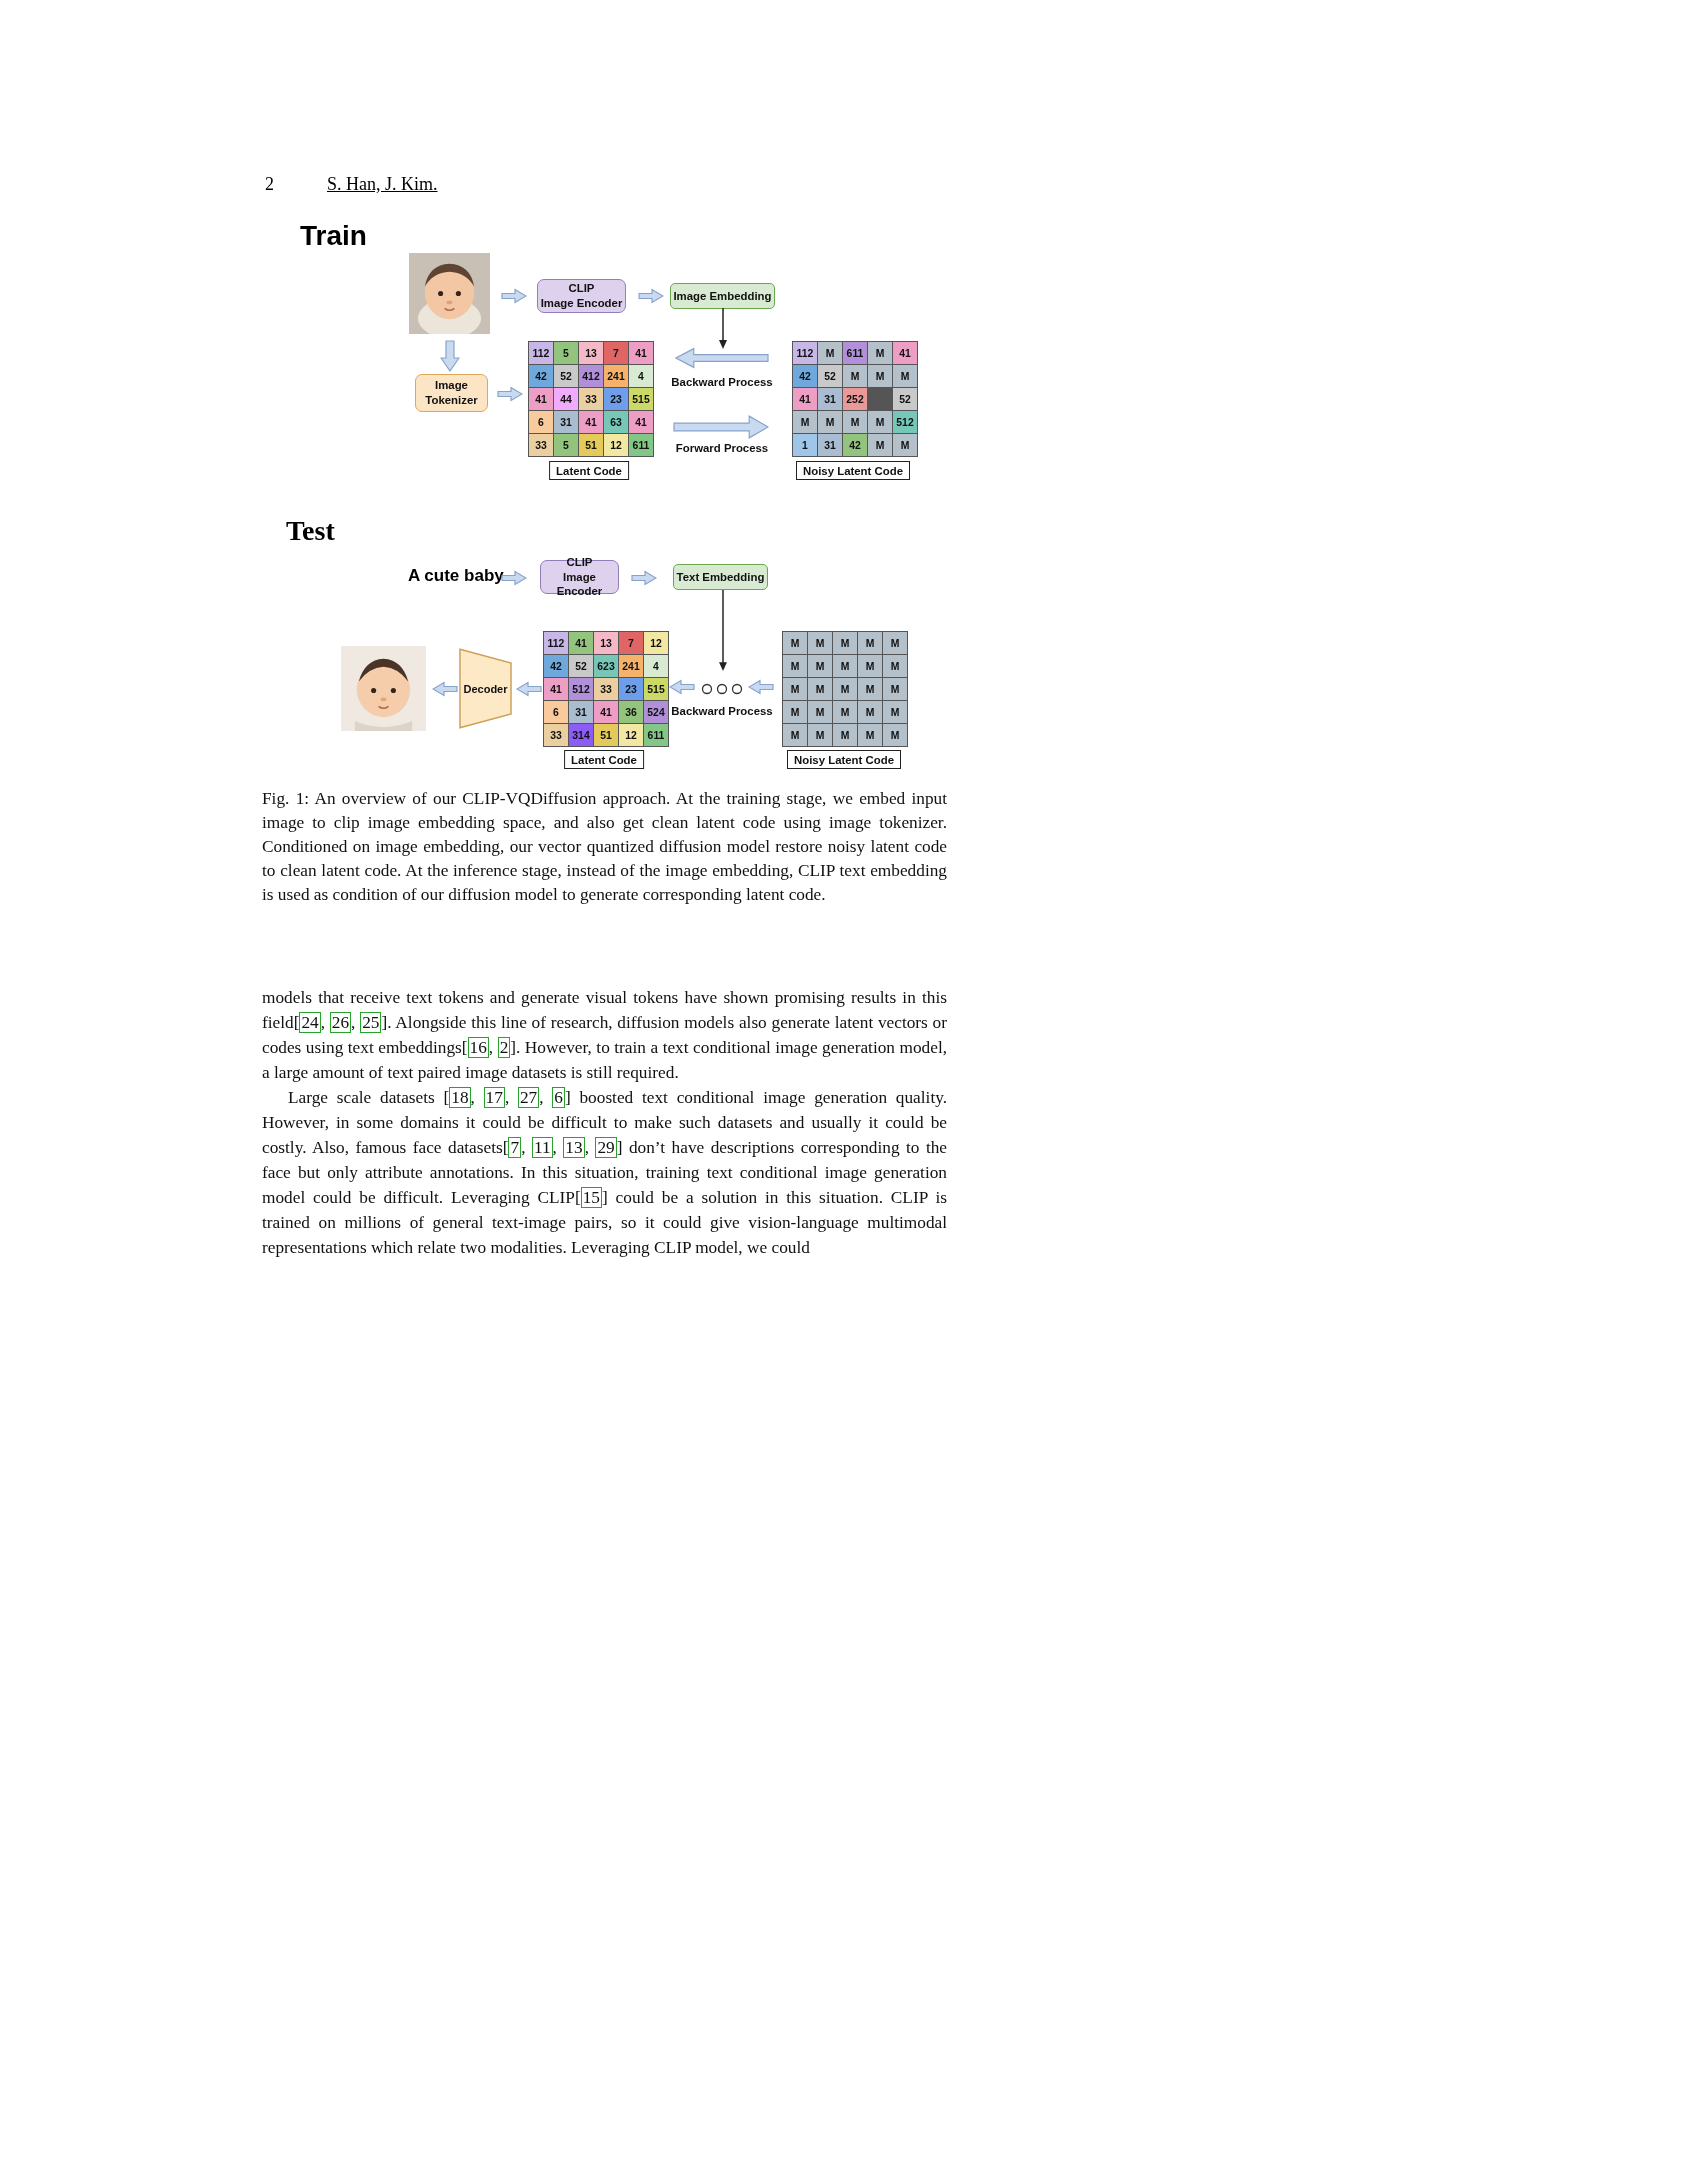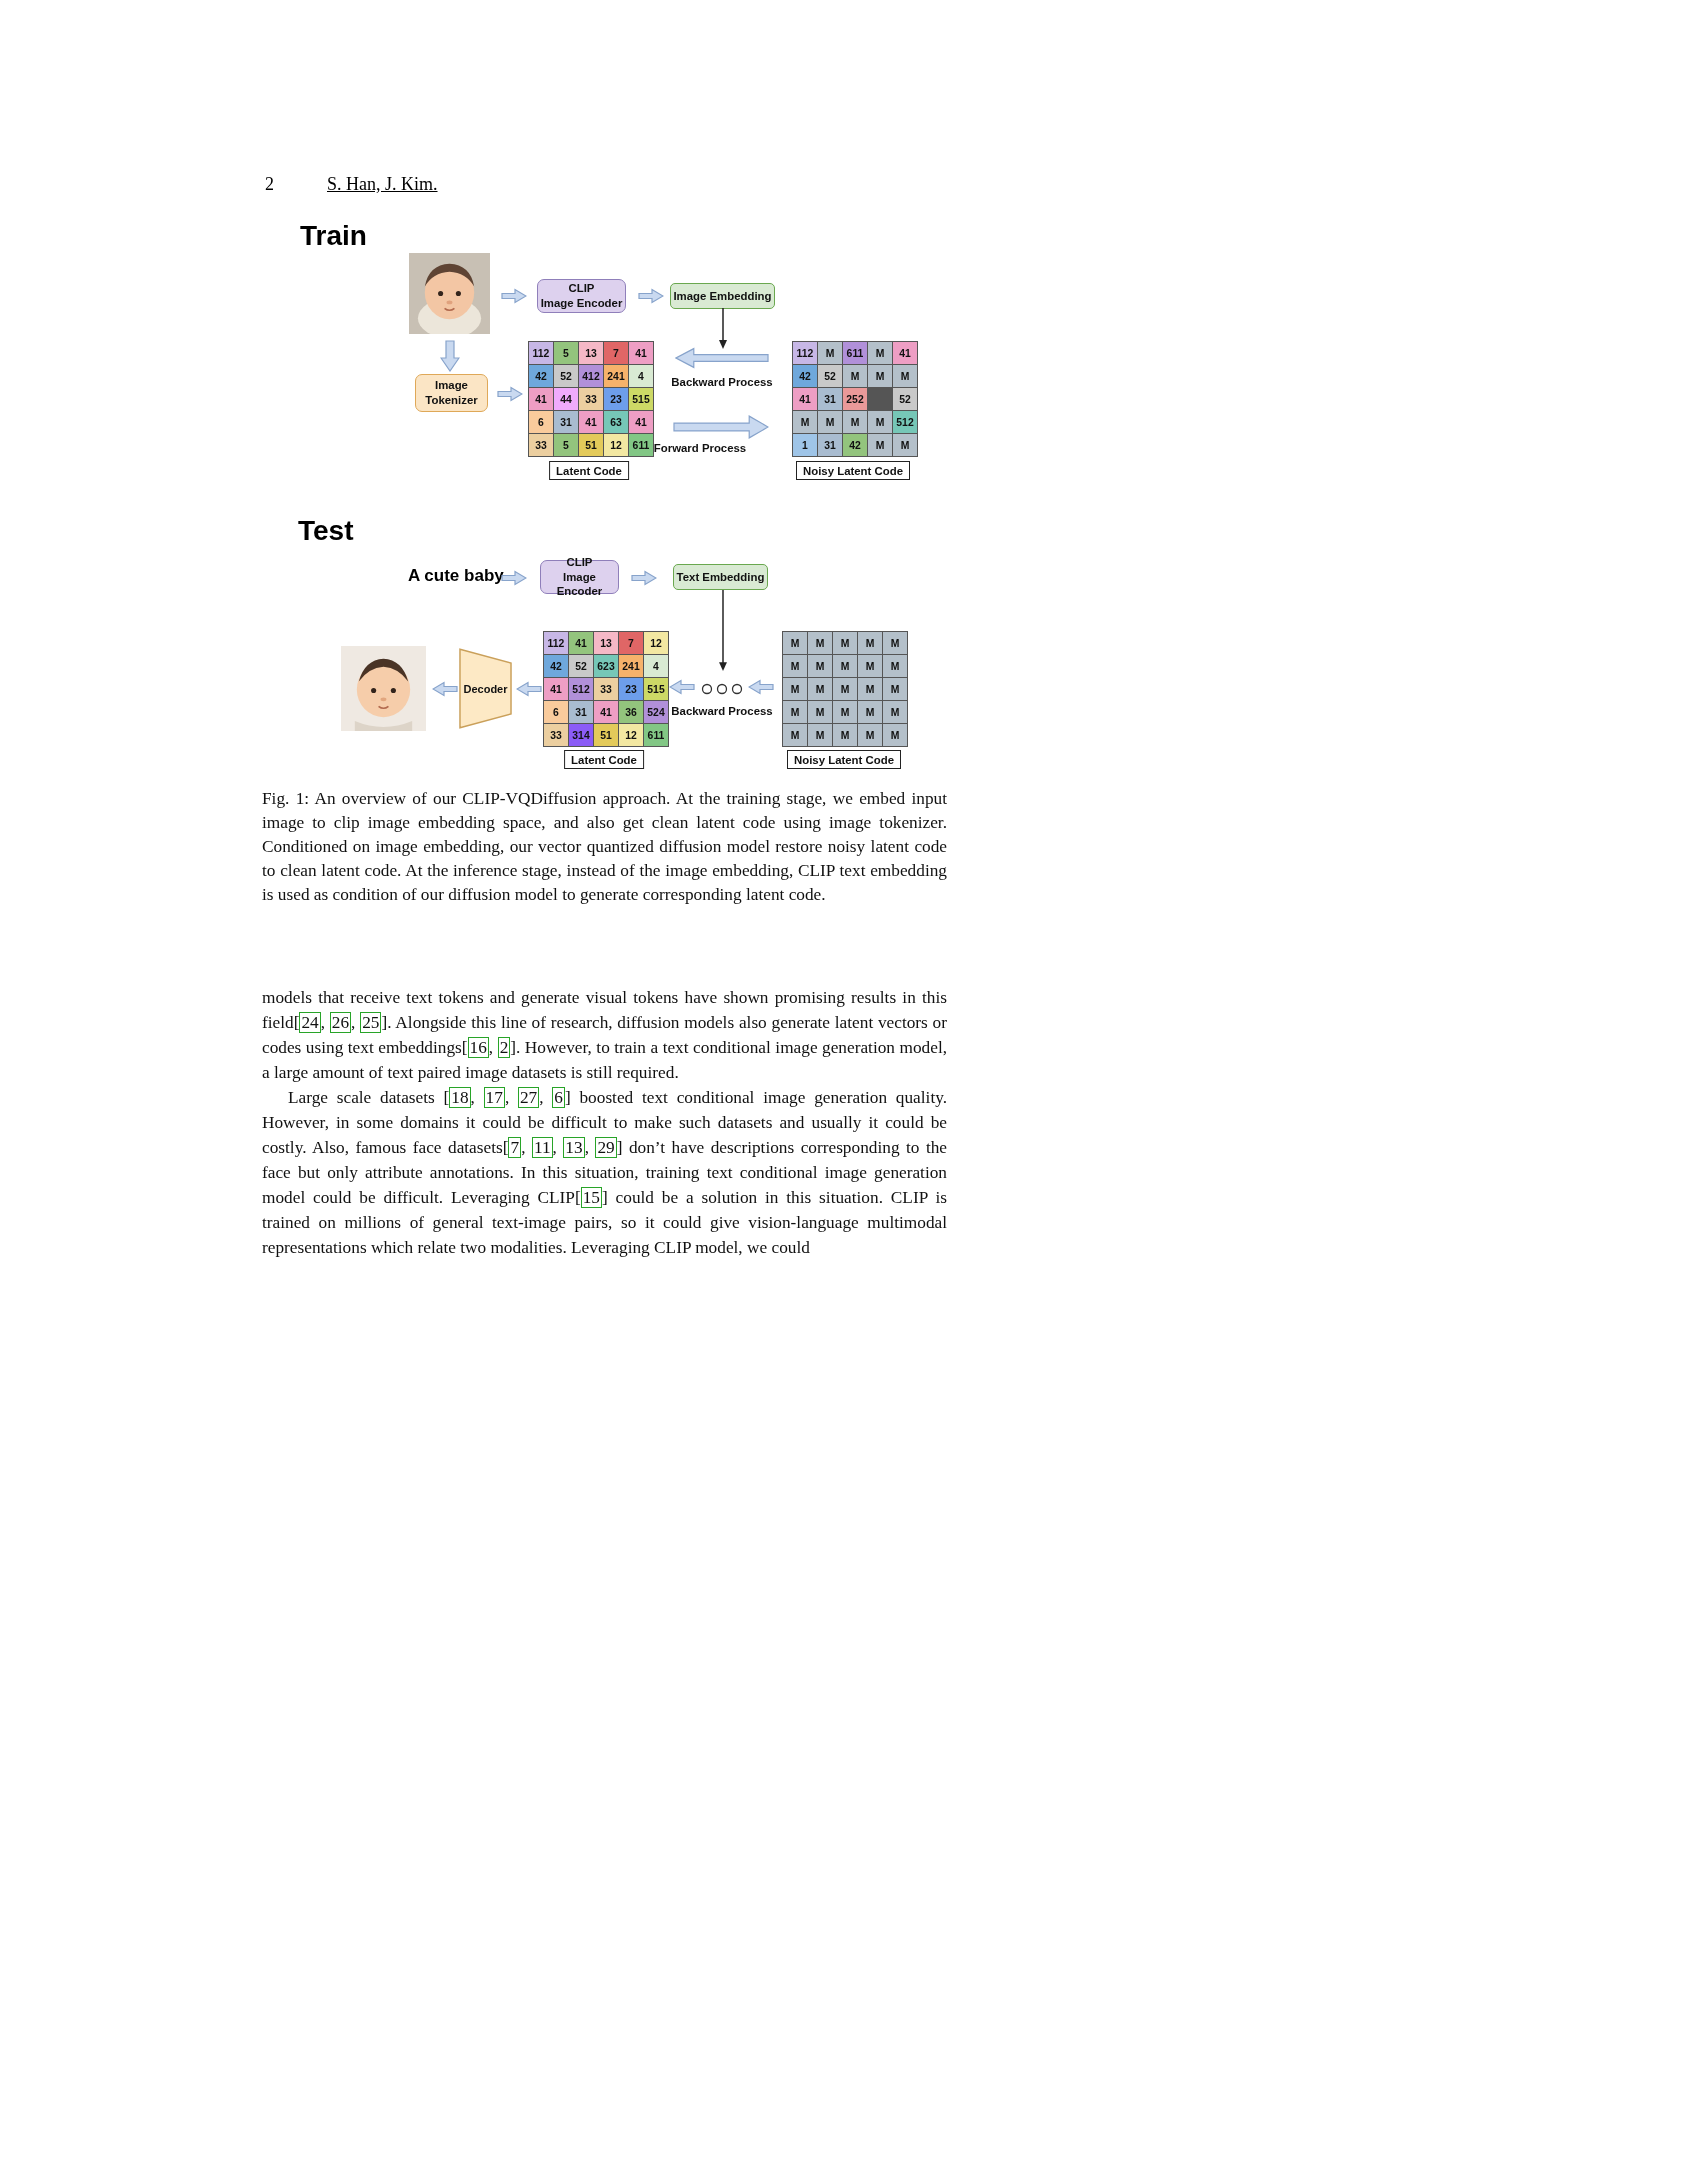--- a/index.html
+++ b/index.html
@@ -135,21 +135,21 @@
         <polygon points="94,7.5 19,7.5 19,1.5 1,11 19,20.5 19,14.5 94,14.5" fill="#c9d9f0" stroke="#87a3cb" stroke-width="1.2"></polygon>
       </svg>
   </div>
   <div class="abs proc center-x" style="left:722px; top:376px;">Backward Process</div>
 
   <div class="abs" style="left:673px; top:414px;">
     <svg width="96" height="26" viewBox="0 0 97 26">
         <polygon points="1,9 77,9 77,2 96,13 77,24 77,17 1,17" fill="#c9d9f0" stroke="#87a3cb" stroke-width="1.2"></polygon>
       </svg>
   </div>
-  <div class="abs proc center-x" style="left:700px; top:442px;text-align:right;">Forward Process</div>
+  <div class="abs proc center-x" style="left:722px; top:442px;text-align:right;">Forward Process</div>
 
   <div class="abs grid" style="left:792px; top:341px;">
       <div class="cell" style="background: rgb(199, 183, 230);">112</div>
       <div class="cell" style="background: rgb(180, 192, 202);">M</div>
       <div class="cell" style="background: rgb(177, 144, 217);">611</div>
       <div class="cell" style="background: rgb(180, 192, 202);">M</div>
       <div class="cell" style="background: rgb(238, 158, 196);">41</div>
       <div class="cell" style="background: rgb(111, 168, 220);">42</div>
       <div class="cell" style="background: rgb(201, 201, 201);">52</div>
       <div class="cell" style="background: rgb(180, 192, 202);">M</div>
@@ -167,21 +167,21 @@
       <div class="cell" style="background: rgb(118, 199, 183);">512</div>
       <div class="cell" style="background: rgb(159, 197, 232);">1</div>
       <div class="cell" style="background: rgb(169, 188, 208);">31</div>
       <div class="cell" style="background: rgb(147, 196, 125);">42</div>
       <div class="cell" style="background: rgb(180, 192, 202);">M</div>
       <div class="cell" style="background: rgb(180, 192, 202);">M</div>
     </div>
 
   <div class="abs tag center-x" style="left:853px; top:461px;">Noisy Latent Code</div>
 
-  <div class="abs heading" style="left:298px; top:515px;">Test</div>
+  <div class="abs heading" style="left:286px; top:515px;font-family:Liberation Serif, serif;">Test</div>
 
   <div class="abs prompt" style="left:408px; top:566px;">A cute baby</div>
 
   <div class="abs" style="left:501px; top:570px;">
     <svg width="26" height="16" viewBox="0 0 26 16">
         <polygon points="1,5.5 14,5.5 14,1.5 25,8 14,14.5 14,10.5 1,10.5" fill="#c9d9f0" stroke="#87a3cb" stroke-width="1.2"></polygon>
       </svg>
   </div>
 
   <div class="abs dbox encoder-box" style="left:540px; top:560px; width:79px; height:34px;">

